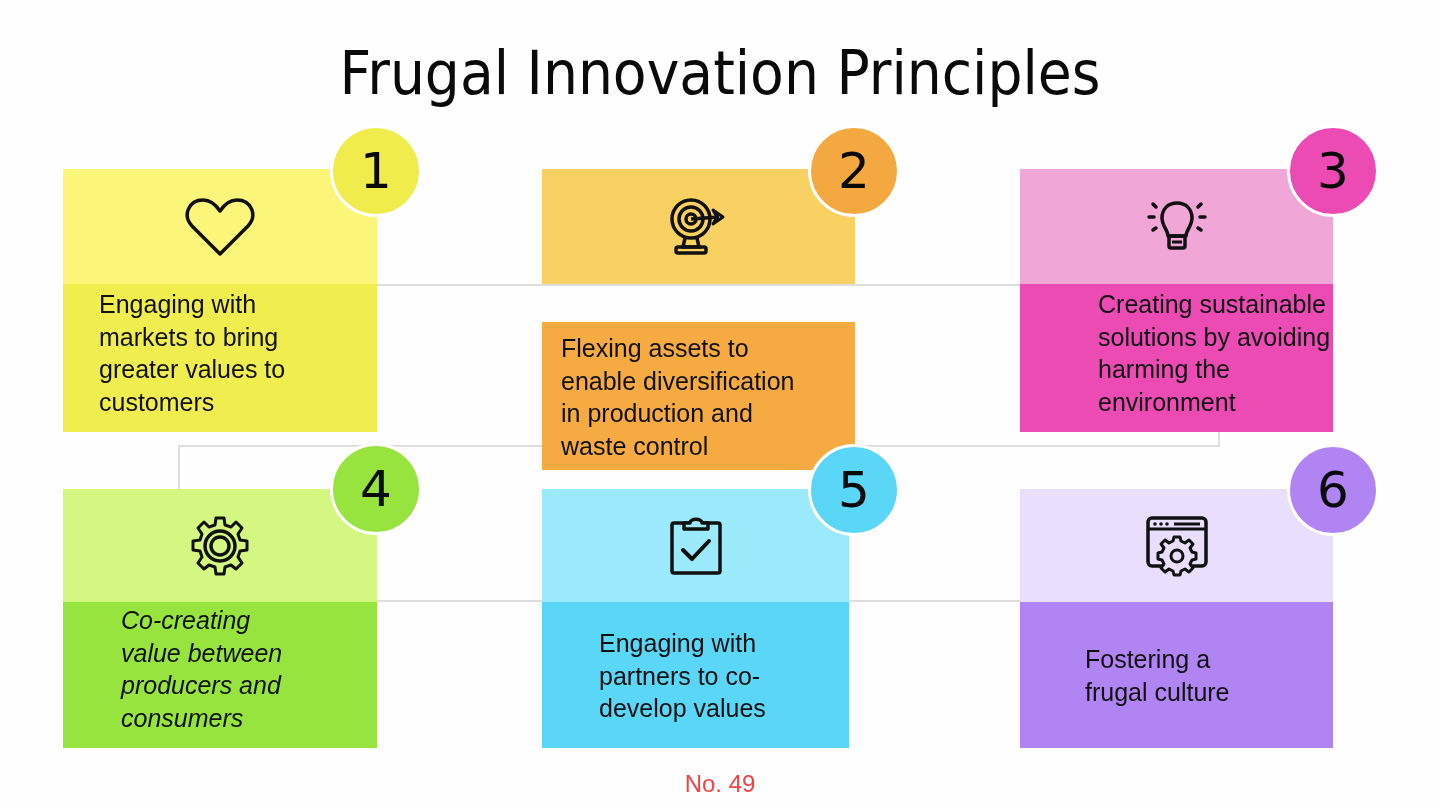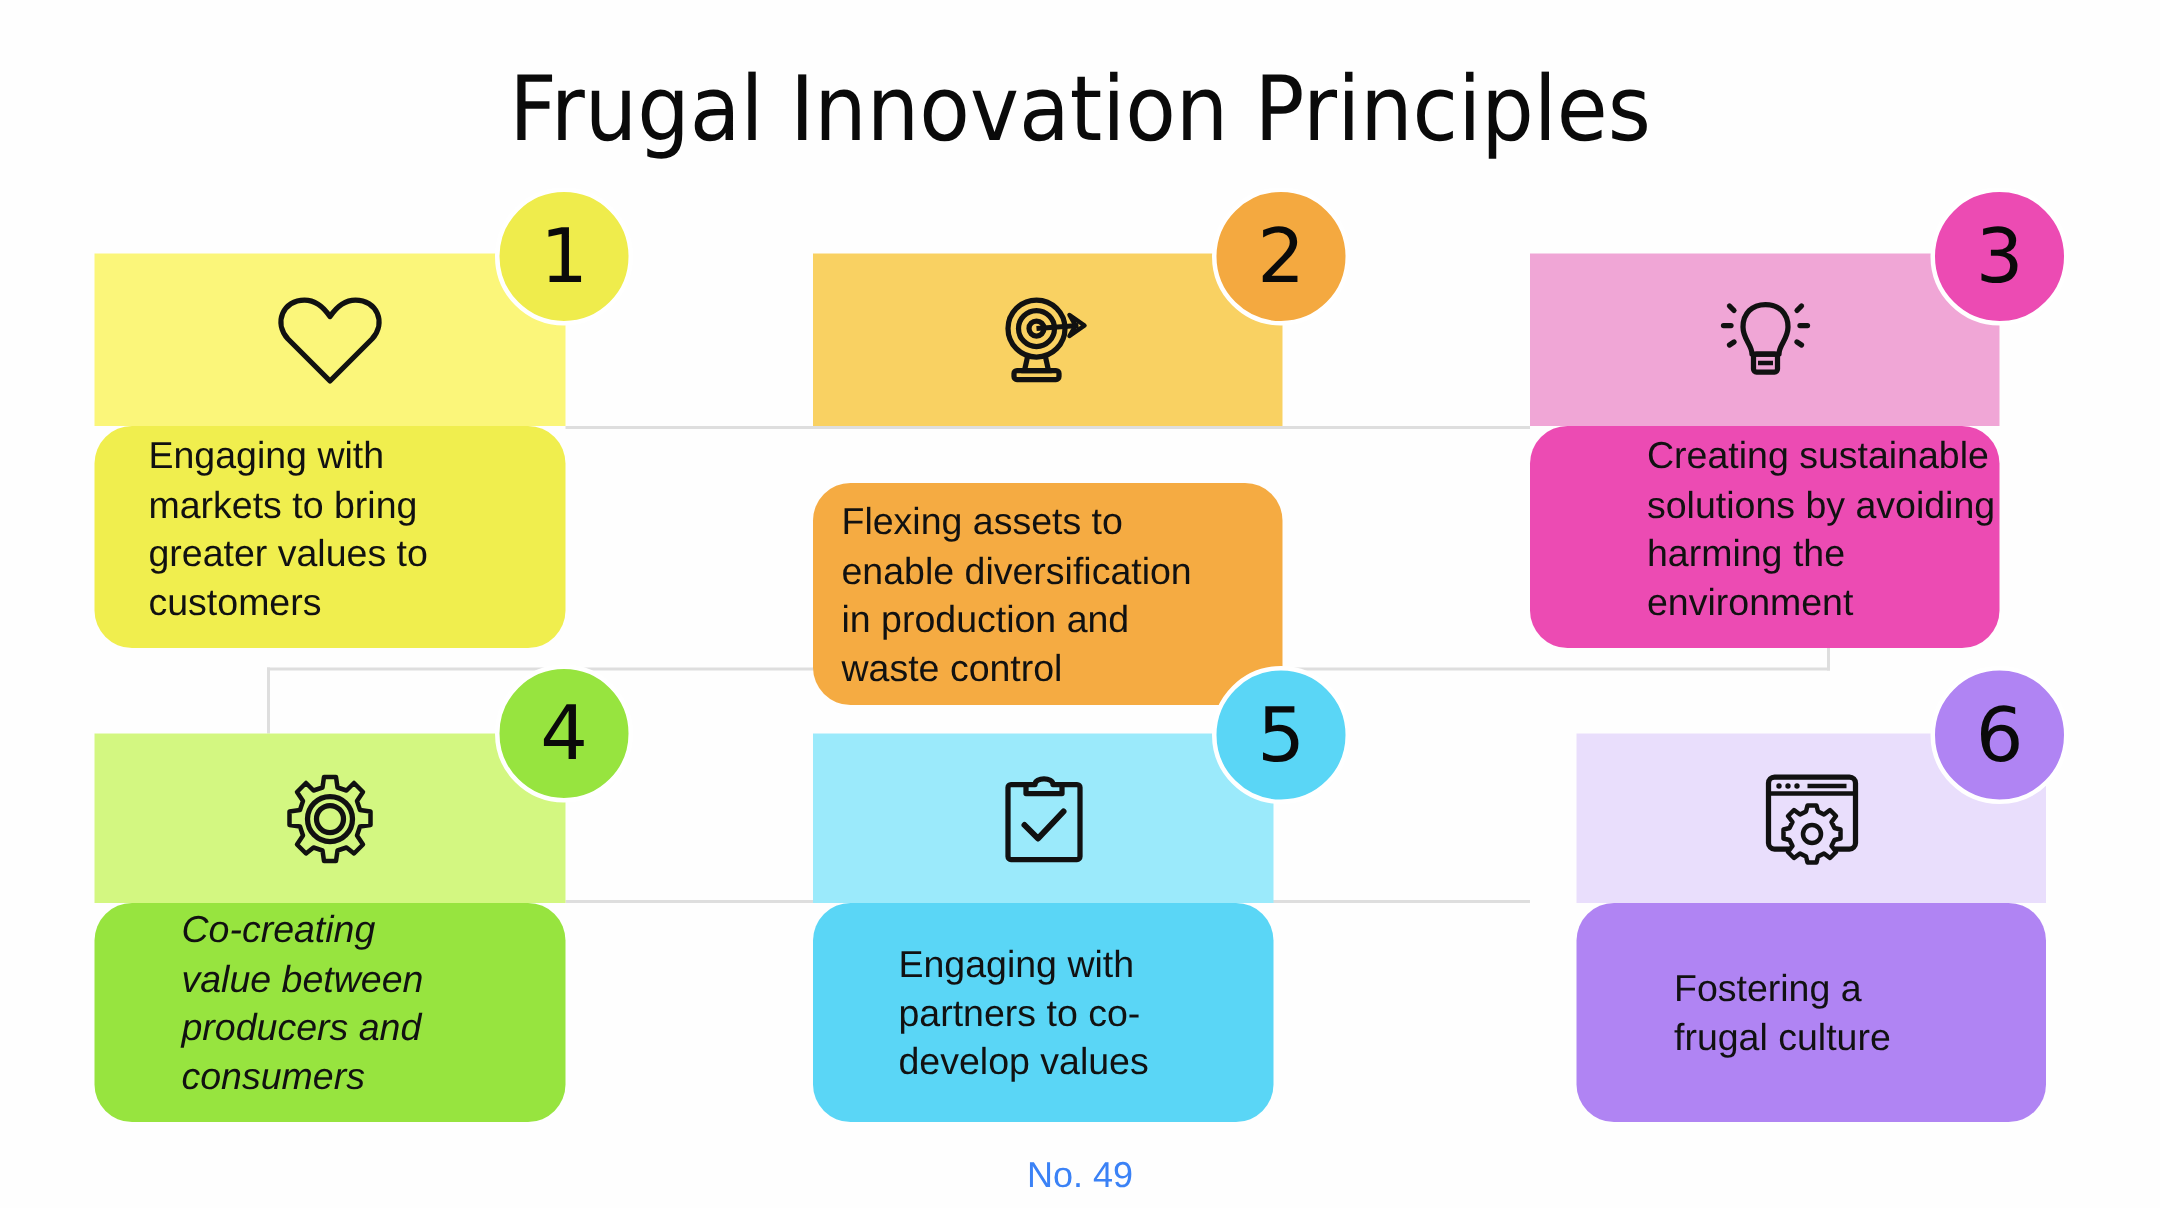--- a/index.html
+++ b/index.html
@@ -13,36 +13,36 @@
       position: absolute; left: 0; right: 0; top: 38px;
       text-align: center;
       font-family: "DejaVu Sans", sans-serif;
       font-size: 60px; font-weight: normal; letter-spacing: 0px;
       transform: scaleX(0.92);
       color: #0a0a0a;
     }
     .line { position: absolute; background: #dedede; }
     .card { position: absolute; }
     .card .top { position: absolute; left: 0; right: 0; top: 0; display: flex; align-items: center; justify-content: center; }
-    .card .bottom { position: absolute; left: 0; right: 0; bottom: 0; border-radius: 25px; }
+    .card .bottom { position: absolute; left: 0; right: 0; bottom: 0; }
     .card .text {
       position: absolute; font-size: 25px; line-height: 32.5px; color: #111;
       white-space: pre-line;
     }
     .badge {
       position: absolute; width: 86px; height: 86px; border-radius: 50%;
       border: 3px solid #ffffff;
       display: flex; align-items: center; justify-content: center;
       font-family: "DejaVu Sans", sans-serif; font-size: 50px; color: #0a0a0a;
       box-sizing: content-box;
     }
     .icon svg { display: block; }
     .footer {
       position: absolute; left: 0; right: 0; top: 770px; text-align: center;
-      font-size: 24px; color: #3b82f6;
+      font-size: 24px; color: #ef4444;
     }
   </style>
 </head>
 <body>
 
 <div class="title">Frugal Innovation Principles</div>
 
 <div class="line" style="left:377px; top:284px; width:643px; height:2px;"></div>
 <div class="line" style="left:1218px; top:432px; width:2px; height:15px;"></div>
 <div class="line" style="left:178px; top:445px; width:1042px; height:2px;"></div>
@@ -144,21 +144,21 @@
     </span>
   </div>
   <div class="bottom" style="height:146px; background:#5ad6f6;">
     <div class="text" style="left:57px; top:25px;">Engaging with
 partners to co-
 develop values</div>
   </div>
 </div>
 <div class="badge" style="left:808px; top:444px; background:#5ad6f6;">5</div>
 
-<div class="card" style="left:1020px; top:489px; width:313px; height:259px;margin-left:31px;">
+<div class="card" style="left:1020px; top:489px; width:313px; height:259px;">
   <div class="top" style="height:113px; background:#e9defc;">
     <span class="icon">
       <svg width="64" height="62" viewBox="0 0 64 62">
         <rect x="3" y="3" width="58" height="48" rx="4" fill="none" stroke="#111" stroke-width="3.5"></rect>
         <line x1="3" y1="14" x2="61" y2="14" stroke="#111" stroke-width="3"></line>
         <circle cx="10" cy="9" r="1.8" fill="#111"></circle>
         <circle cx="16" cy="9" r="1.8" fill="#111"></circle>
         <circle cx="22" cy="9" r="1.8" fill="#111"></circle>
         <line x1="29" y1="9" x2="55" y2="9" stroke="#111" stroke-width="3"></line>
         <path d="M29 22 L35 22 L36 26 L40 28 L44 25 L48 29 L45 33 L47 37 L51 38 L51 44 L47 45 L45 49 L48 53 L44 57 L40 54 L36 56 L35 60 L29 60 L28 56 L24 54 L20 57 L16 53 L19 49 L17 45 L13 44 L13 38 L17 37 L19 33 L16 29 L20 25 L24 28 L28 26 Z" fill="#e9defc" stroke="#111" stroke-width="3" stroke-linejoin="round"></path>

